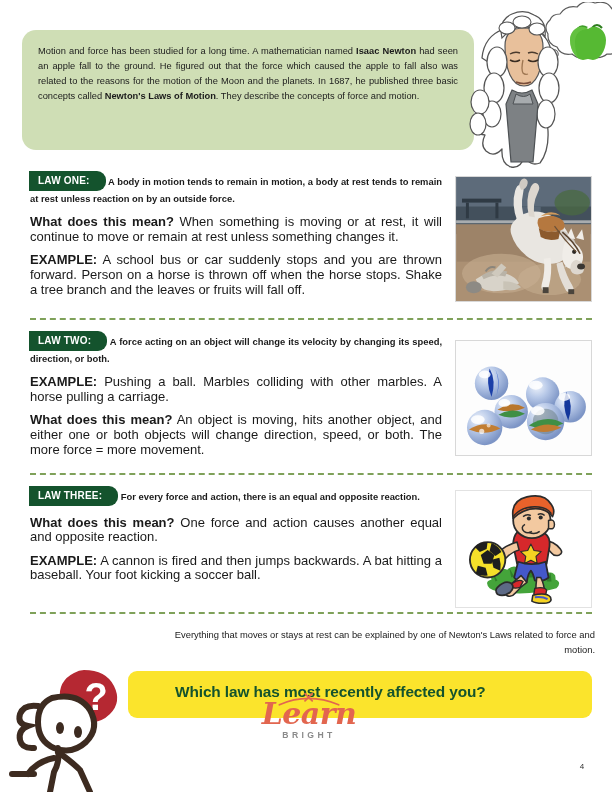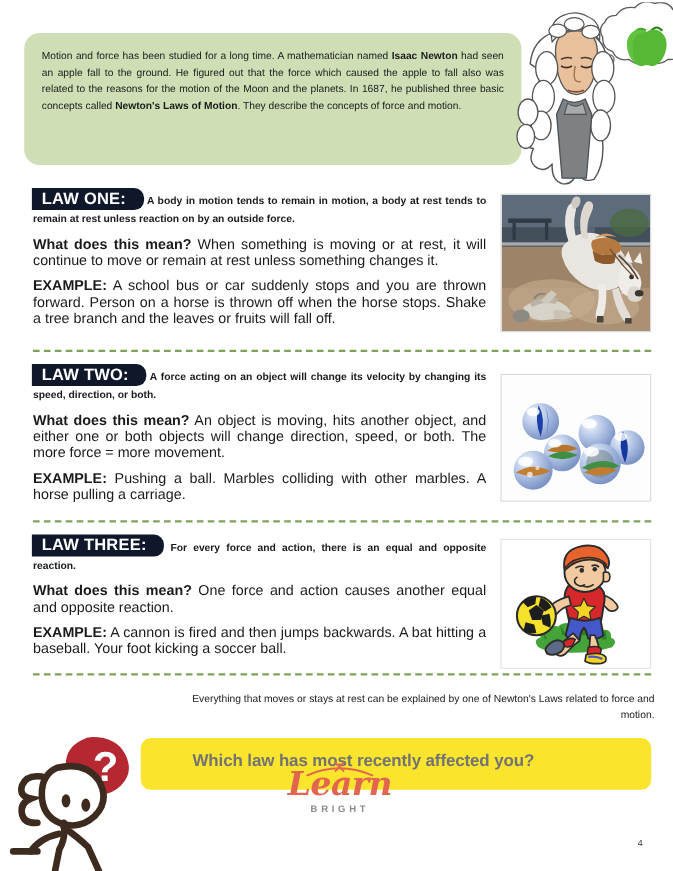--- a/index.html
+++ b/index.html
@@ -46,24 +46,24 @@
     position: absolute;
     left: 455px;
     width: 137px;
     border: 1px solid #d8d8d8;
     background: #fff;
     overflow: hidden;
   }
 
   .badge {
     display: inline-block;
-    background: #0f172a;
+    background: #14532d;
     color: #ffffff;
     font-weight: bold;
-    font-size: 15px;
+    font-size: 10px;
     letter-spacing: .2px;
     padding: 2.5px 16px 2.5px 9px;
     border-radius: 0 9px 9px 0;
     margin-left: -1px;
     position: relative;
     top: -1px;
   }
   .lead {
     font-size: 9.4px;
     line-height: 14.6px;
@@ -105,21 +105,21 @@
     width: 464px; height: 47px;
     background: #fbe42c;
     border-radius: 9px;
   }
   .qbanner-text {
     position: absolute;
     left: 175px; top: 683px;
     width: 400px;
     font-size: 15.4px;
     font-weight: bold;
-    color: #737373;
+    color: #14532d;
     letter-spacing: -0.1px;
   }
 
   
   .doodle { position: absolute; left: 8px; top: 662px; width: 132px; height: 130px; }
 
   
   .logo { position: absolute; left: 246px; top: 692px; width: 126px; height: 50px; }
   .logo-word {
     position: absolute; left: 0; top: 4px; width: 126px;
@@ -277,24 +277,24 @@
 
   <div class="divider" style="top:318px;"></div>
 
   <div class="law" style="top:332px;">
     <div class="law-text">
       <p class="lead">
         <span class="badge">LAW TWO:</span>
         <span>A force acting on an object will change its velocity by changing its speed, direction, or both.</span>
       </p>
       <p class="para">
+        <b>EXAMPLE:</b><span>  Pushing a ball.  Marbles colliding with other marbles.  A horse pulling a carriage.</span>
+      </p>
+      <p class="para">
         <b>What does this mean?</b><span> An object is moving, hits another object, and either one or both objects will change direction, speed, or both.  The more force = more movement.</span>
-      </p>
-      <p class="para">
-        <b>EXAMPLE:</b><span>  Pushing a ball.  Marbles colliding with other marbles.  A horse pulling a carriage.</span>
       </p>
     </div>
 
     <div class="law-img" style="top:8px; height:116px;">
       <svg viewBox="0 0 137 116" width="135" height="114">
         <rect x="0" y="0" width="137" height="116" fill="#fdfdfd"></rect>
         <defs>
           <radialGradient id="mg1" cx="33%" cy="28%" r="72%">
             <stop offset="0%" stop-color="#eef3fb"></stop>
             <stop offset="45%" stop-color="#b8c9e8"></stop>

